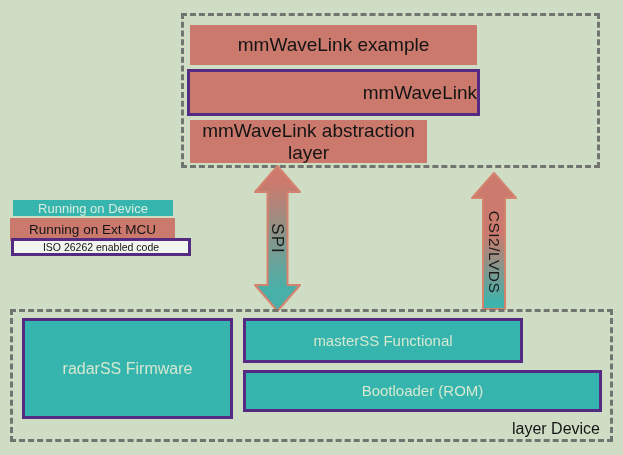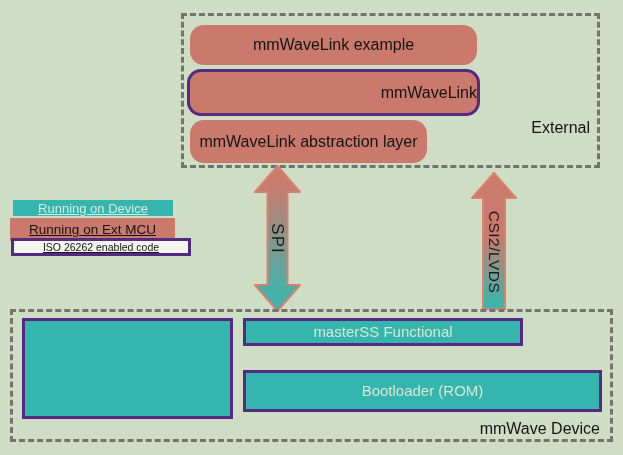--- a/index.html
+++ b/index.html
@@ -13,24 +13,23 @@
   }
   .abs { position: absolute; box-sizing: border-box; }
 
   .dashed-group {
     border: 3px dashed #71756f;
   }
 
   .salmon-box {
     background: #ca796c;
     display: flex; align-items: center; justify-content: center;
-    font-size: 16px;
+    font-size: 19px;
     color: #141414;
     text-align: center;
-    border-radius: 14px;
   }
   .purple-border { border: 3px solid #542a82; justify-content: flex-end; }
 
   .teal-box {
     background: #35b5ae;
     display: flex; flex-direction: column; align-items: center; justify-content: center;
     font-size: 15px;
     color: #d5e8d0;
     text-align: center;
     line-height: 20px;
@@ -39,21 +38,20 @@
   .group-label {
     font-size: 16px;
     line-height: 20px;
     text-align: right;
     color: #141414;
   }
 
   .legend-item {
     display: flex; align-items: center; justify-content: center;
     text-align: left;
-    text-decoration: underline;
   }
   .legend-device { background: #35b5ae; color: #d8ecdf; font-size: 13px; }
   .legend-ext    { background: #ca796c; color: #141414; font-size: 13.5px; }
   .legend-iso    { background: #f3f6ee; color: #141414; font-size: 10.5px; border: 3px solid #542a82; }
 
   svg { display: block; }
   .arrow-label {
     font-size: 17px;
     fill: #1a1a1a;
     letter-spacing: 1px;
@@ -70,21 +68,20 @@
 
 <div class="abs salmon-box purple-border" style="left:187px; top:69px; width:293px; height:47px;">
   <span>mmWaveLink</span>
 </div>
 
 <div class="abs salmon-box" style="left:190px; top:120px; width:237px; height:43px;">
   <span>mmWaveLink abstraction layer</span>
 </div>
 
 <div class="abs group-label" style="left:470px; top:118px; width:120px;">
-  <div>External</div>
 </div>
 
 <div class="abs legend-item legend-device" style="left:13px; top:200px; width:160px; height:16px;">
   <span>Running on Device</span>
 </div>
 <div class="abs legend-item legend-ext" style="left:10px; top:218px; width:165px; height:23px;">
   <span>Running on Ext MCU</span>
 </div>
 <div class="abs legend-item legend-iso" style="left:11px; top:238px; width:180px; height:18px;">
   <span>ISO 26262 enabled code</span>
@@ -108,25 +105,26 @@
       <stop offset="0.95" stop-color="#3fb3ab"></stop>
     </linearGradient>
   </defs>
   <polygon points="23,1 45,26 34,26 34,137 12,137 12,26 1,26" fill="url(#csiGrad)" stroke="#d5826f" stroke-width="2" stroke-linejoin="round"></polygon>
   <text class="arrow-label" x="23" y="80" text-anchor="middle" dominant-baseline="central" transform="rotate(90 23 80)" style="font-size:15.5px; letter-spacing:0.5px;">CSI2/LVDS</text>
 </svg>
 
 <div class="abs dashed-group" style="left:10px; top:309px; width:603px; height:133px;"></div>
 
 <div class="abs teal-box purple-border" style="left:22px; top:318px; width:211px; height:101px; font-size:16px;">
+  <div>radarSS Firmware</div>
 </div>
 
-<div class="abs teal-box purple-border" style="left:243px; top:318px; width:280px; height:28px;">
+<div class="abs teal-box purple-border" style="left:243px; top:318px; width:280px; height:45px;">
   <span>masterSS Functional</span>
 </div>
 
 <div class="abs teal-box purple-border" style="left:243px; top:370px; width:359px; height:42px;">
   <span>Bootloader (ROM)</span>
 </div>
 
 <div class="abs group-label" style="left:400px; top:419px; width:200px;">
-  <span>mmWave Device</span>
+  <span>layer Device</span>
 </div>
 
 </body></html>

